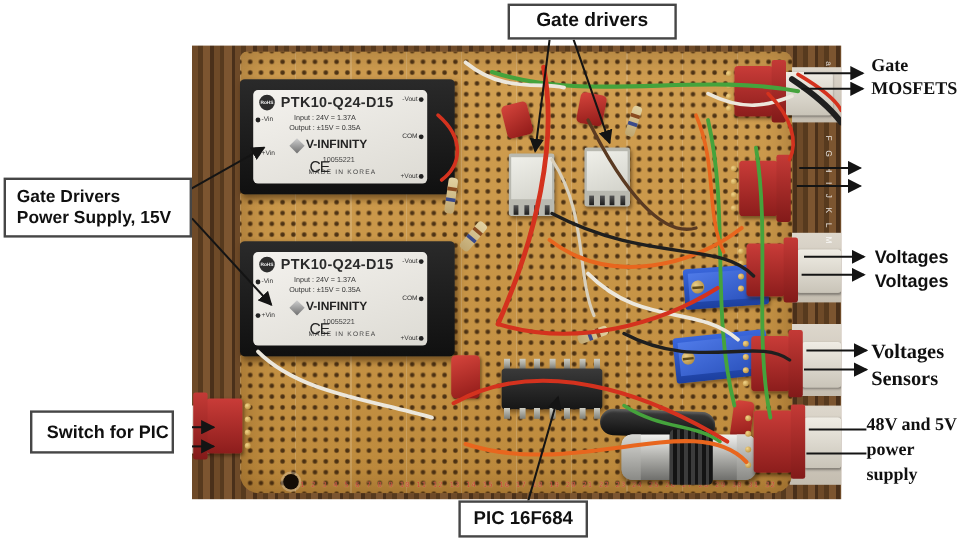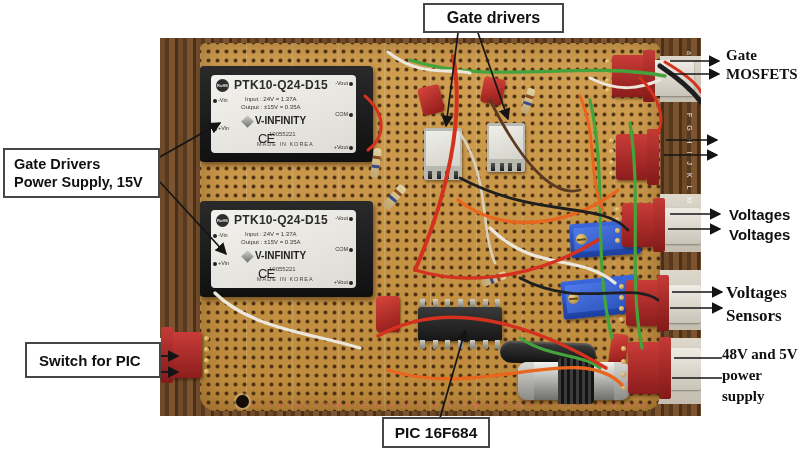--- a/index.html
+++ b/index.html
@@ -23,22 +23,22 @@
               background:#140c05;box-shadow:0 0 0 2px rgba(255,255,255,.25);}
   .numstrip{position:absolute;left:50px;top:358px;width:438px;height:11px;overflow:hidden;
             font-family:"DejaVu Sans Mono",monospace;font-size:6px;letter-spacing:1px;
             color:#c8432c;text-shadow:0 0 1px rgba(255,255,255,.6);white-space:nowrap;}
   .letters{position:absolute;left:486px;top:70px;height:230px;writing-mode:vertical-rl;
            font-size:7px;letter-spacing:3px;color:rgba(255,255,255,.85);}
   .letters-top{position:absolute;left:486px;top:8px;height:60px;writing-mode:vertical-rl;
            font-size:7px;letter-spacing:3px;color:rgba(255,255,255,.8);}
 
   
-  .mod{position:absolute;width:163px;height:96px;background:linear-gradient(180deg,#2a2a2a,#101010);
-       border-radius:4px;box-shadow:2px 3px 5px rgba(40,20,0,.5);padding-left:10px;}
+  .mod{position:absolute;width:179px;height:96px;background:linear-gradient(180deg,#2a2a2a,#101010);
+       border-radius:4px;box-shadow:2px 3px 5px rgba(40,20,0,.5);}
   .mod-label{position:absolute;left:11px;top:9px;width:145px;height:78px;background:linear-gradient(160deg,#f4f2ee,#dddbd4);
              border-radius:4px;color:#1c1c1c;}
   .mod-rohs{position:absolute;left:5px;top:4px;width:13px;height:13px;border-radius:50%;background:#2d2d2d;
             color:#eee;font-size:4px;display:flex;align-items:center;justify-content:center;font-weight:bold;}
   .mod-part{position:absolute;left:23px;top:3px;font-size:12px;font-weight:bold;letter-spacing:.3px;color:#2a2a2a;}
   .mod-in{position:absolute;left:34px;top:21px;font-size:6px;color:#333;}
   .mod-out{position:absolute;left:30px;top:29px;font-size:6px;color:#333;}
   .mod-brand{position:absolute;left:32px;top:40px;font-size:10px;font-weight:bold;color:#222;display:flex;align-items:flex-end;gap:3px;}
   .diamond{width:9px;height:9px;background:linear-gradient(135deg,#cfcfcf,#6f6f6f);transform:rotate(45deg);display:inline-block;}
   .mod-serial{position:absolute;left:58px;top:56px;font-size:6px;color:#444;}
@@ -326,21 +326,21 @@
 
   <div class="callout" style="left:423px;top:3px;width:141px;height:30px;align-items:center;font-size:16px;">
     <span>Gate drivers</span>
   </div>
 
   <div class="callout" style="left:3px;top:148px;width:157px;height:50px;padding-left:9px;font-size:14.5px;line-height:18px;">
     <span>Gate Drivers</span>
     <span>Power Supply, 15V</span>
   </div>
 
-  <div class="callout" style="left:25px;top:342px;width:136px;height:36px;padding-left:12px;font-size:15px;">
+  <div class="callout" style="left:25px;top:342px;width:120px;height:36px;padding-left:12px;font-size:15px;">
     <span>Switch for PIC</span>
   </div>
 
   <div class="callout" style="left:382px;top:417px;width:108px;height:31px;align-items:center;font-size:15.5px;">
     <span>PIC 16F684</span>
   </div>
 
   <div class="rlabel serif" style="left:726px;top:46px;font-size:15px;line-height:19px;">
     <span>Gate</span>
     <span>MOSFETS</span>

